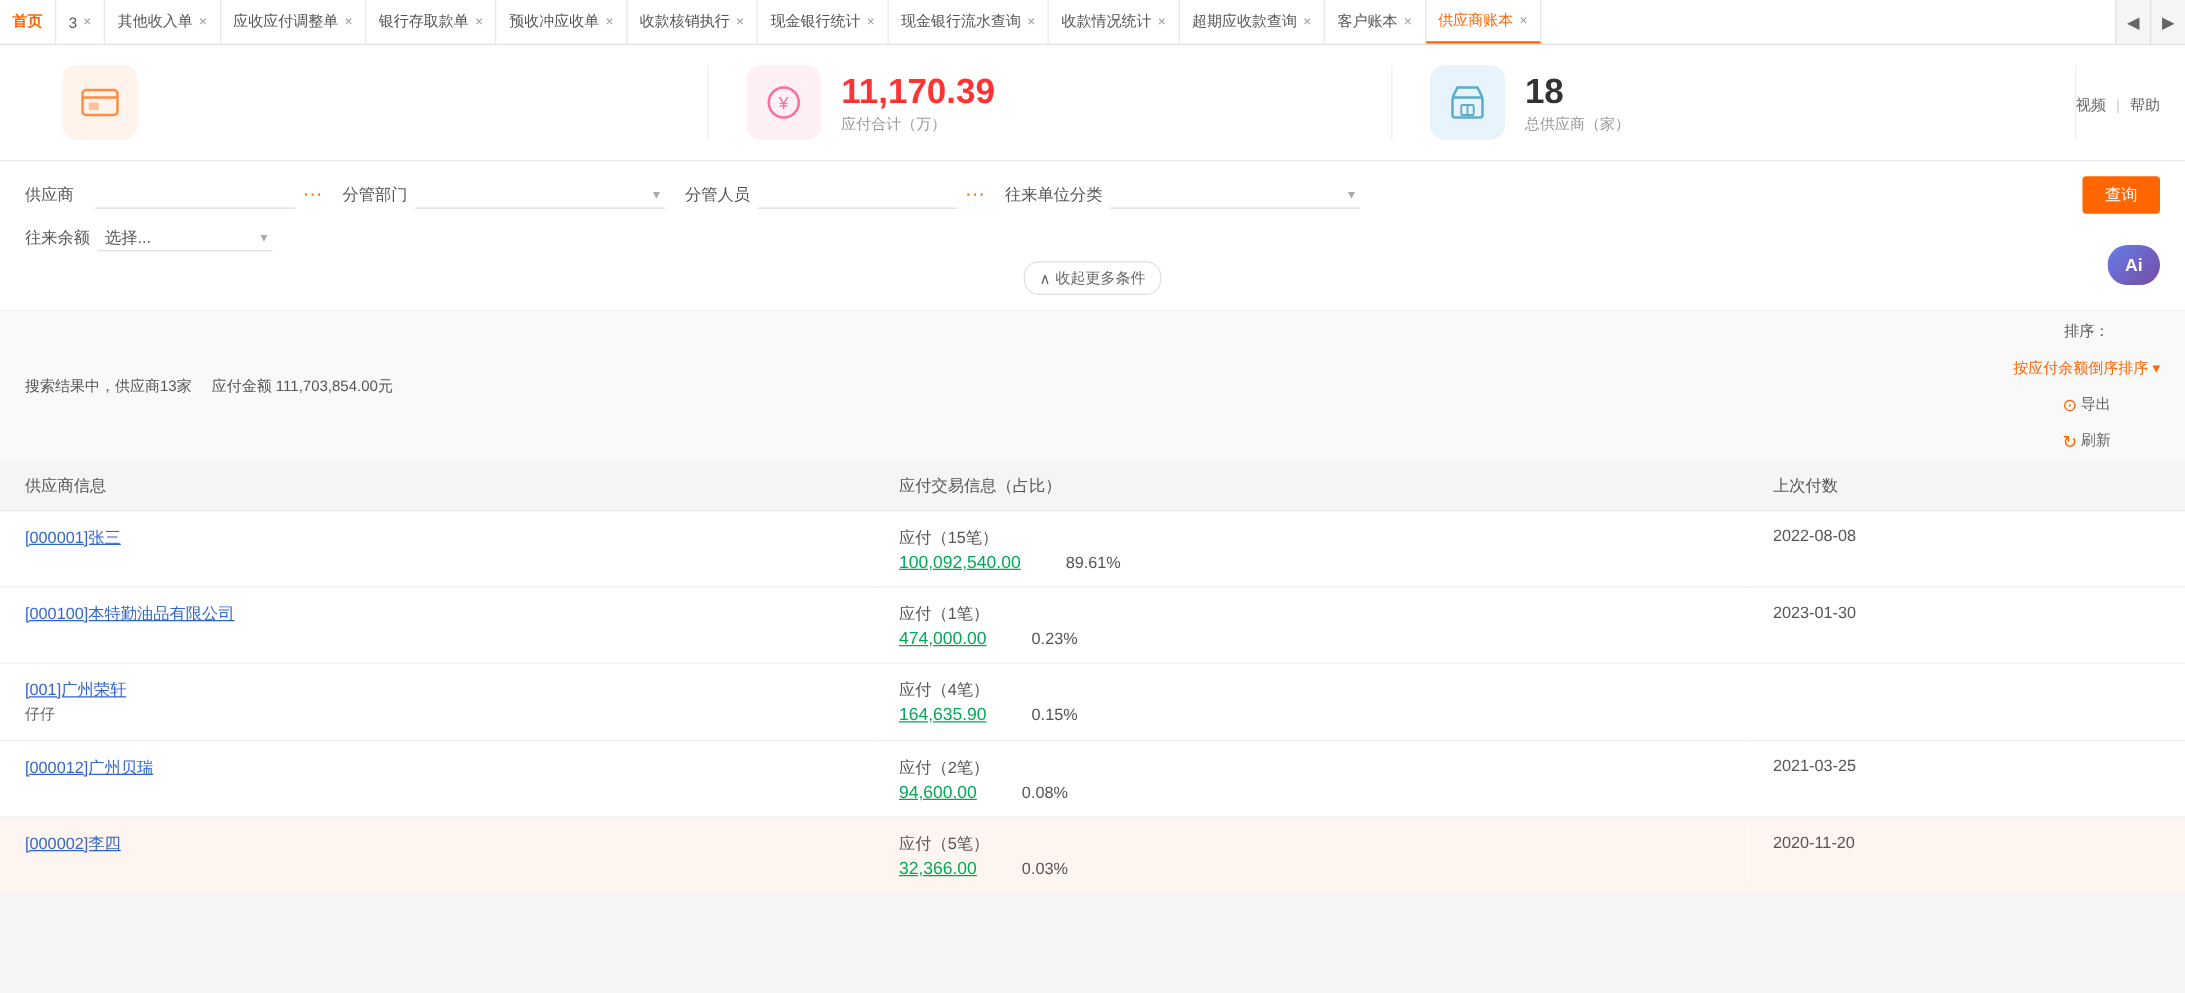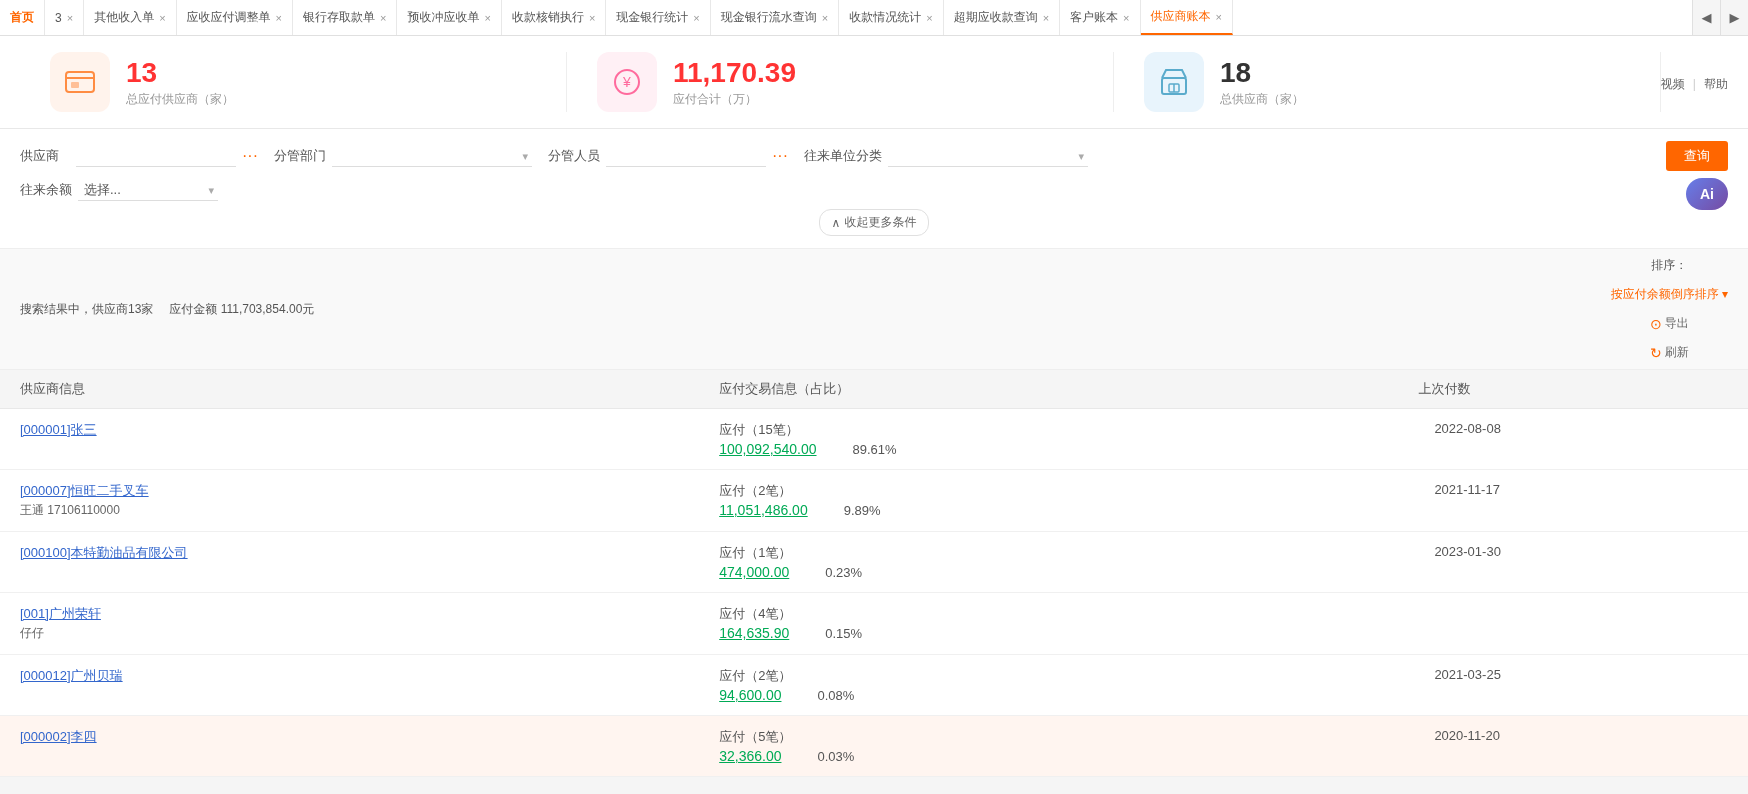--- a/index.html
+++ b/index.html
@@ -269,42 +269,41 @@
       margin-bottom: 2px;
     }
     .percent-val {
       color: #555;
       font-size: 13px;
       margin-left: 20px;
     }
     .date-val {
       color: #555;
       font-size: 13px;
-      margin-left: 16px;
     }
     .amount-row {
       display: flex;
       align-items: baseline;
       gap: 16px;
     }
 
     
     .table-wrap {
       overflow-y: auto;
       max-height: 480px;
     }
     ::-webkit-scrollbar { width: 6px; }
     ::-webkit-scrollbar-track { background: #f5f5f5; }
     ::-webkit-scrollbar-thumb { background: #ccc; border-radius: 3px; }
 
     
     .ai-badge {
       position: fixed;
       right: 20px;
-      top: 178px;
+      top: 196px;
       background: linear-gradient(135deg, #667eea, #764ba2);
       color: white;
       padding: 8px 14px;
       border-radius: 20px;
       font-size: 14px;
       font-weight: bold;
       cursor: pointer;
       z-index: 100;
     }
   </style>
@@ -370,24 +369,20 @@
 </div>
 
 <div class="summary-bar">
   <div class="summary-card">
     <div class="summary-icon icon-orange">
       <svg width="36" height="36" viewBox="0 0 36 36">
         <rect x="4" y="8" width="28" height="20" rx="3" fill="none" stroke="#ff8c42" stroke-width="2"></rect>
         <path d="M4 14 h28" stroke="#ff8c42" stroke-width="2"></path>
         <rect x="9" y="18" width="8" height="6" rx="1" fill="#ff8c42" opacity="0.5"></rect>
       </svg>
-    </div>
-    <div class="summary-info">
-      <div class="summary-number">13</div>
-      <div class="summary-label">总应付供应商（家）</div>
     </div>
   </div>
   <div class="summary-card">
     <div class="summary-icon icon-pink">
       <svg width="36" height="36" viewBox="0 0 36 36">
         <circle cx="18" cy="18" r="12" fill="none" stroke="#ff6b9d" stroke-width="2"></circle>
         <text x="18" y="23" text-anchor="middle" font-size="14" fill="#ff6b9d">¥</text>
       </svg>
     </div>
     <div class="summary-info">
@@ -505,31 +500,20 @@
     <tr>
           <td><a class="supplier-link" href="#">[000001]张三</a></td>
           <td>
             <div class="amount-label">应付（15笔）</div>
             <div class="amount-row">
               <span class="amount-value">100,092,540.00</span>
               <span class="percent-val">89.61%</span>
             </div>
           </td>
           <td><span class="date-val">2022-08-08</span></td>
-        </tr>
-        <tr>
-          <td><a class="supplier-link" href="#">[000007]恒旺二手叉车</a><div class="supplier-sub">王通  17106110000</div></td>
-          <td>
-            <div class="amount-label">应付（2笔）</div>
-            <div class="amount-row">
-              <span class="amount-value">11,051,486.00</span>
-              <span class="percent-val">9.89%</span>
-            </div>
-          </td>
-          <td><span class="date-val">2021-11-17</span></td>
         </tr>
         <tr>
           <td><a class="supplier-link" href="#">[000100]本特勤油品有限公司</a></td>
           <td>
             <div class="amount-label">应付（1笔）</div>
             <div class="amount-row">
               <span class="amount-value">474,000.00</span>
               <span class="percent-val">0.23%</span>
             </div>
           </td>

